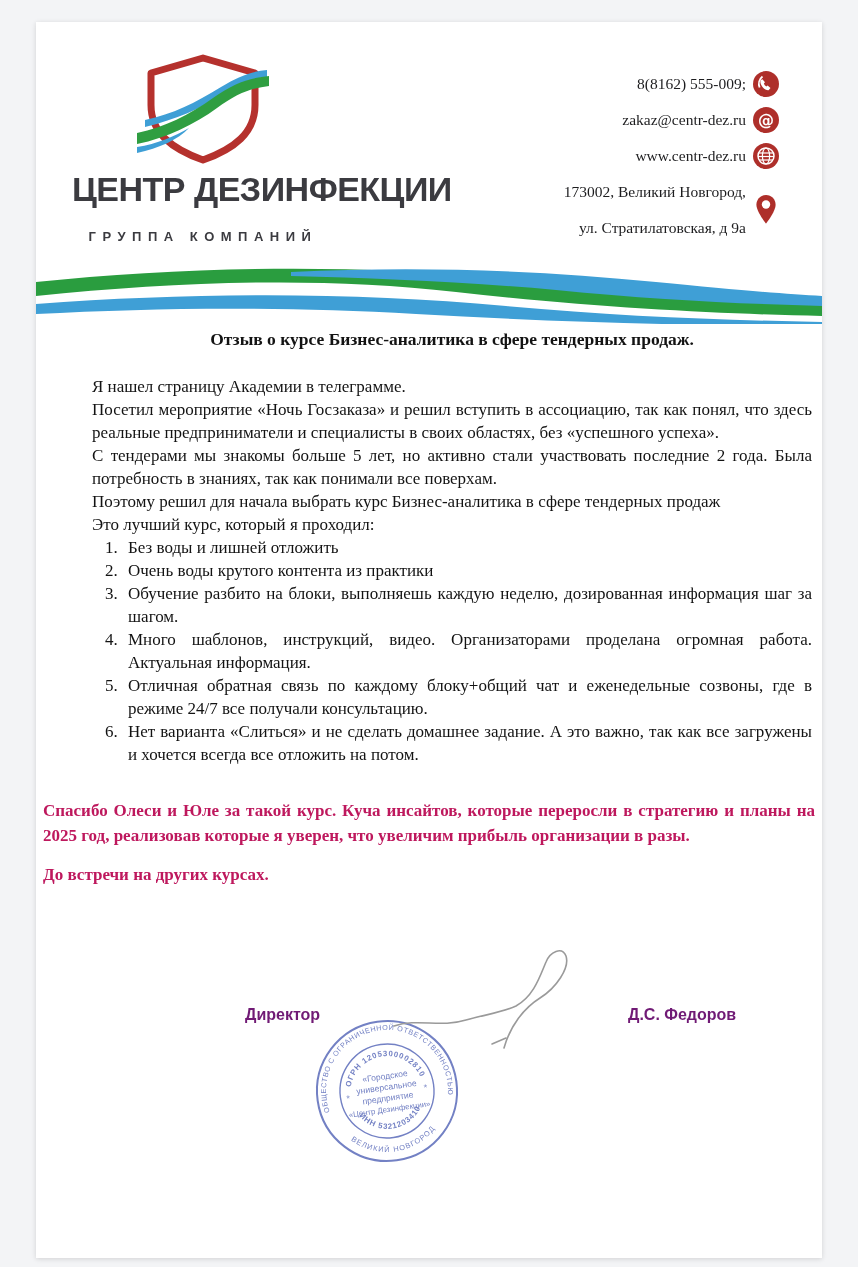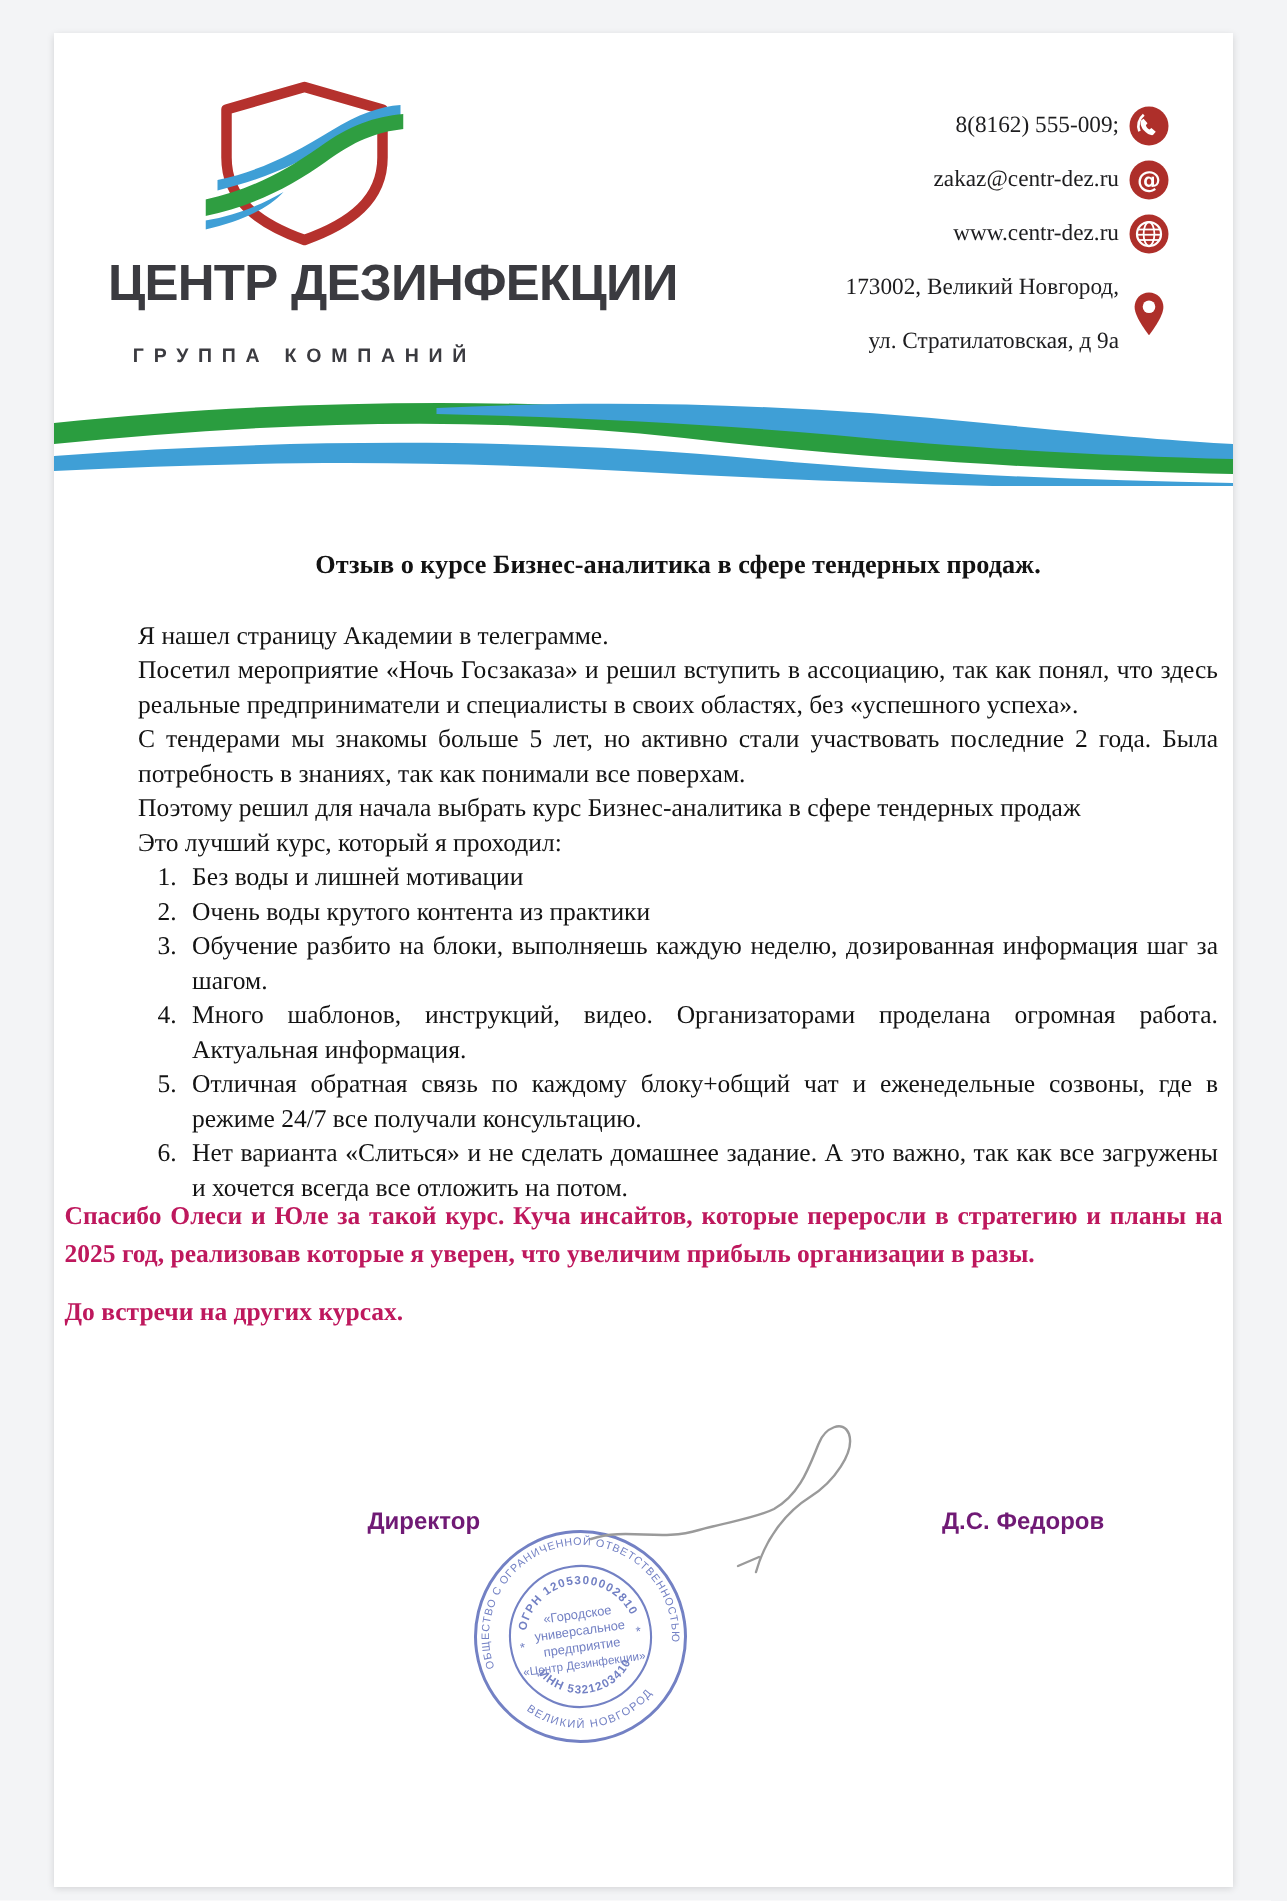--- a/index.html
+++ b/index.html
@@ -46,21 +46,21 @@
   .contact-row.address { height: 72px; }
   .contact-row.address .txt {
     text-align: right; line-height: 36px;
   }
   .cicon { flex: 0 0 28px; }
   
   .divider { position: absolute; left: 0; top: 240px; width: 786px; height: 62px; }
   
   .content {
     position: absolute; left: 56px; top: 306px; width: 720px;
-    font-size: 17px; line-height: 23px; color: #131313; margin-top: 37px;
+    font-size: 17px; line-height: 23px; color: #131313;
   }
   .doc-title {
     font-weight: 700; text-align: center; font-size: 17.5px;
     margin-bottom: 24px;
   }
   .content p { text-align: justify; }
   .content p.no-just { text-align: left; }
   .content ol { margin: 0; padding-left: 30px; }
   .content ol li { text-align: justify; padding-left: 6px; }
   .closing {
@@ -142,21 +142,21 @@
   </svg>
 
   <div class="content">
     <div class="doc-title">Отзыв о курсе Бизнес-аналитика в сфере тендерных продаж.</div>
     <p>Я нашел страницу Академии в телеграмме.</p>
     <p>Посетил мероприятие «Ночь Госзаказа» и решил вступить в ассоциацию, так как понял, что здесь реальные предприниматели и специалисты в своих областях, без «успешного успеха».</p>
     <p>С тендерами мы знакомы больше 5 лет, но активно стали участвовать последние 2 года. Была потребность в знаниях, так как понимали все поверхам.</p>
     <p class="no-just">Поэтому решил для начала выбрать курс Бизнес-аналитика в сфере тендерных продаж</p>
     <p class="no-just">Это лучший курс, который я проходил:</p>
     <ol>
-      <li>Без воды и лишней мотивации</li>
+      <li>Без воды и лишней отложить</li>
       <li>Очень воды крутого контента из практики</li>
       <li>Обучение разбито на блоки, выполняешь каждую неделю, дозированная информация шаг за шагом.</li>
       <li>Много шаблонов, инструкций, видео. Организаторами проделана огромная работа. Актуальная информация.</li>
       <li>Отличная обратная связь по каждому блоку+общий чат и еженедельные созвоны, где в режиме 24/7 все получали консультацию.</li>
       <li>Нет варианта «Слиться» и не сделать домашнее задание. А это важно, так как все загружены и хочется всегда все отложить на потом.</li>
     </ol>
   </div>
 
   <div class="closing">
     <p>Спасибо Олеси и Юле за такой курс. Куча инсайтов, которые переросли в стратегию и планы на 2025 год, реализовав которые я уверен, что увеличим прибыль организации в разы.</p>

